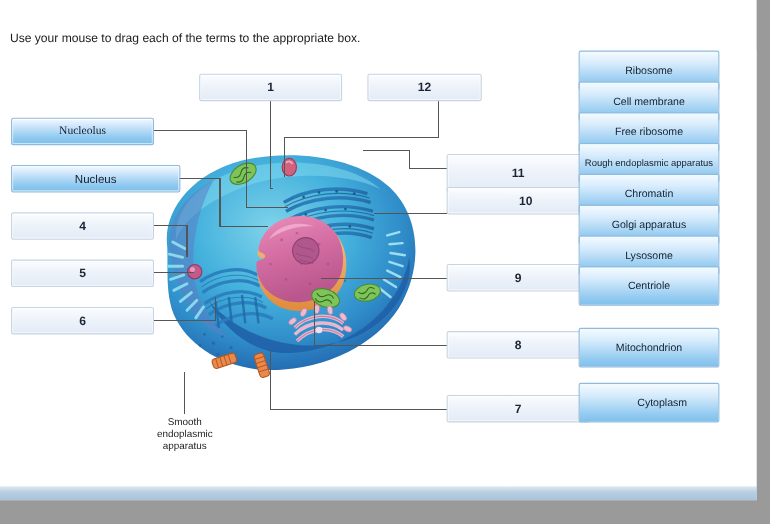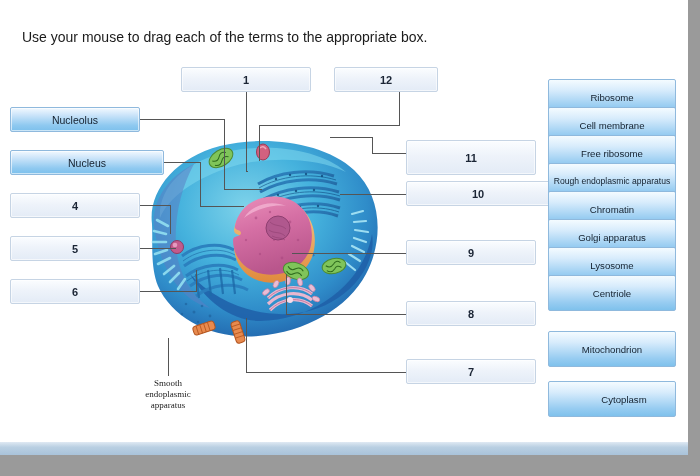--- a/index.html
+++ b/index.html
@@ -49,22 +49,22 @@
     background:#8fa0b5;
   }
   #close-btn{
     position:absolute;right:9px;top:4px;
     font-size:12.5px;color:#1d2835;cursor:pointer;
     width:12px;text-align:center;
   }
 
   
   #instruction{
-    position:absolute;left:22px;top:29px;
-    font-size:14px;color:#1b1b1b;
+    position:absolute;left:9px;top:29px;
+    font-size:11px;color:#1b1b1b;
   }
 
   
   #canvas{
     position:absolute;left:0;top:46px;width:688px;height:395px;
     background:#ffffff;
   }
 
   
   .dropbox{
@@ -81,40 +81,39 @@
   .dropbox.filled{
     border:1px solid #8fb9dd;
     background:linear-gradient(to bottom,#f2f9ff 0%,#cfe6fa 28%,#8fc9f0 75%,#7cc0ec 100%);
     font-weight:normal;
     font-size:10.5px;
     color:#14202e;
   }
 
   
   .term{
-    position:absolute;left:548px;width:128px;height:36px;
+    position:absolute;left:526px;width:128px;height:36px;
     box-sizing:border-box;
     border:1px solid #8fb9dd;
     border-radius:2px;
     background:linear-gradient(to bottom,#f4fbff 0%,#d8ecfc 30%,#97ccf1 78%,#7fc1ec 100%);
     display:flex;align-items:center;justify-content:center;
     font-size:9.6px;color:#13202e;
     cursor:pointer;
     white-space:nowrap;
-    margin-top:33px;
   }
   .term.tight{font-size:8.6px;}
 
   
   #leaders{position:absolute;left:0;top:0;width:688px;height:395px;pointer-events:none;}
 
   
   #smooth-caption{
     position:absolute;left:124px;top:332px;width:88px;
-    text-align:center;font-size:9px;line-height:11px;color:#1d1d1d;font-family:Liberation Serif, serif;
+    text-align:center;font-size:9px;line-height:11px;color:#1d1d1d;
   }
 
   
   #cellart{position:absolute;left:138px;top:60px;width:250px;height:260px;}
 
   
   #bottombar{
     position:absolute;left:0;top:441px;width:688px;height:13px;
     background:linear-gradient(to bottom,#dfe9f3 0%,#b9cfe2 40%,#a9c3da 100%);
     border-top:1px solid #ffffff;
@@ -388,27 +387,27 @@
 
           <path d="M406,326 L246,326 L246,272"></path>
 
           <path d="M168,330 L168,292"></path>
         </g>
       </svg>
 
       <div id="dropbox-layer">
           <div class="dropbox" style="left: 181px; top: 21px; width: 130px; height: 25px;">1</div>
           <div class="dropbox" style="left: 334px; top: 21px; width: 104px; height: 25px;">12</div>
-          <div class="dropbox filled" style="left: 10px; top: 61px; width: 130px; height: 25px;">Nucleolus</div>
+          <div class="dropbox filled" style="left: 10px; top: 61px; width: 130px; height: 25px; font-family: Liberation Serif, serif;">Nucleolus</div>
           <div class="dropbox filled" style="left: 10px; top: 104px; width: 154px; height: 25px;">Nucleus</div>
           <div class="dropbox" style="left: 10px; top: 147px; width: 130px; height: 25px;">4</div>
           <div class="dropbox" style="left: 10px; top: 190px; width: 130px; height: 25px;">5</div>
           <div class="dropbox" style="left: 10px; top: 233px; width: 130px; height: 25px;">6</div>
           <div class="dropbox" style="left: 406px; top: 94px; width: 130px; height: 35px;">11</div>
-          <div class="dropbox" style="left: 406px; top: 135px; width: 144px; height: 25px;">10</div>
+          <div class="dropbox" style="left: 406px; top: 124px; width: 144px; height: 25px;">10</div>
           <div class="dropbox" style="left: 406px; top: 194px; width: 130px; height: 25px;">9</div>
           <div class="dropbox" style="left: 406px; top: 255px; width: 130px; height: 25px;">8</div>
           <div class="dropbox" style="left: 406px; top: 313px; width: 130px; height: 25px;">7</div>
         </div>
 
       <div id="term-layer">
           <div class="term" style="top: 0px;">Ribosome</div>
           <div class="term" style="top: 28px;">Cell membrane</div>
           <div class="term" style="top: 56px;">Free ribosome</div>
           <div class="term tight" style="top: 84px;">Rough endoplasmic apparatus</div>

